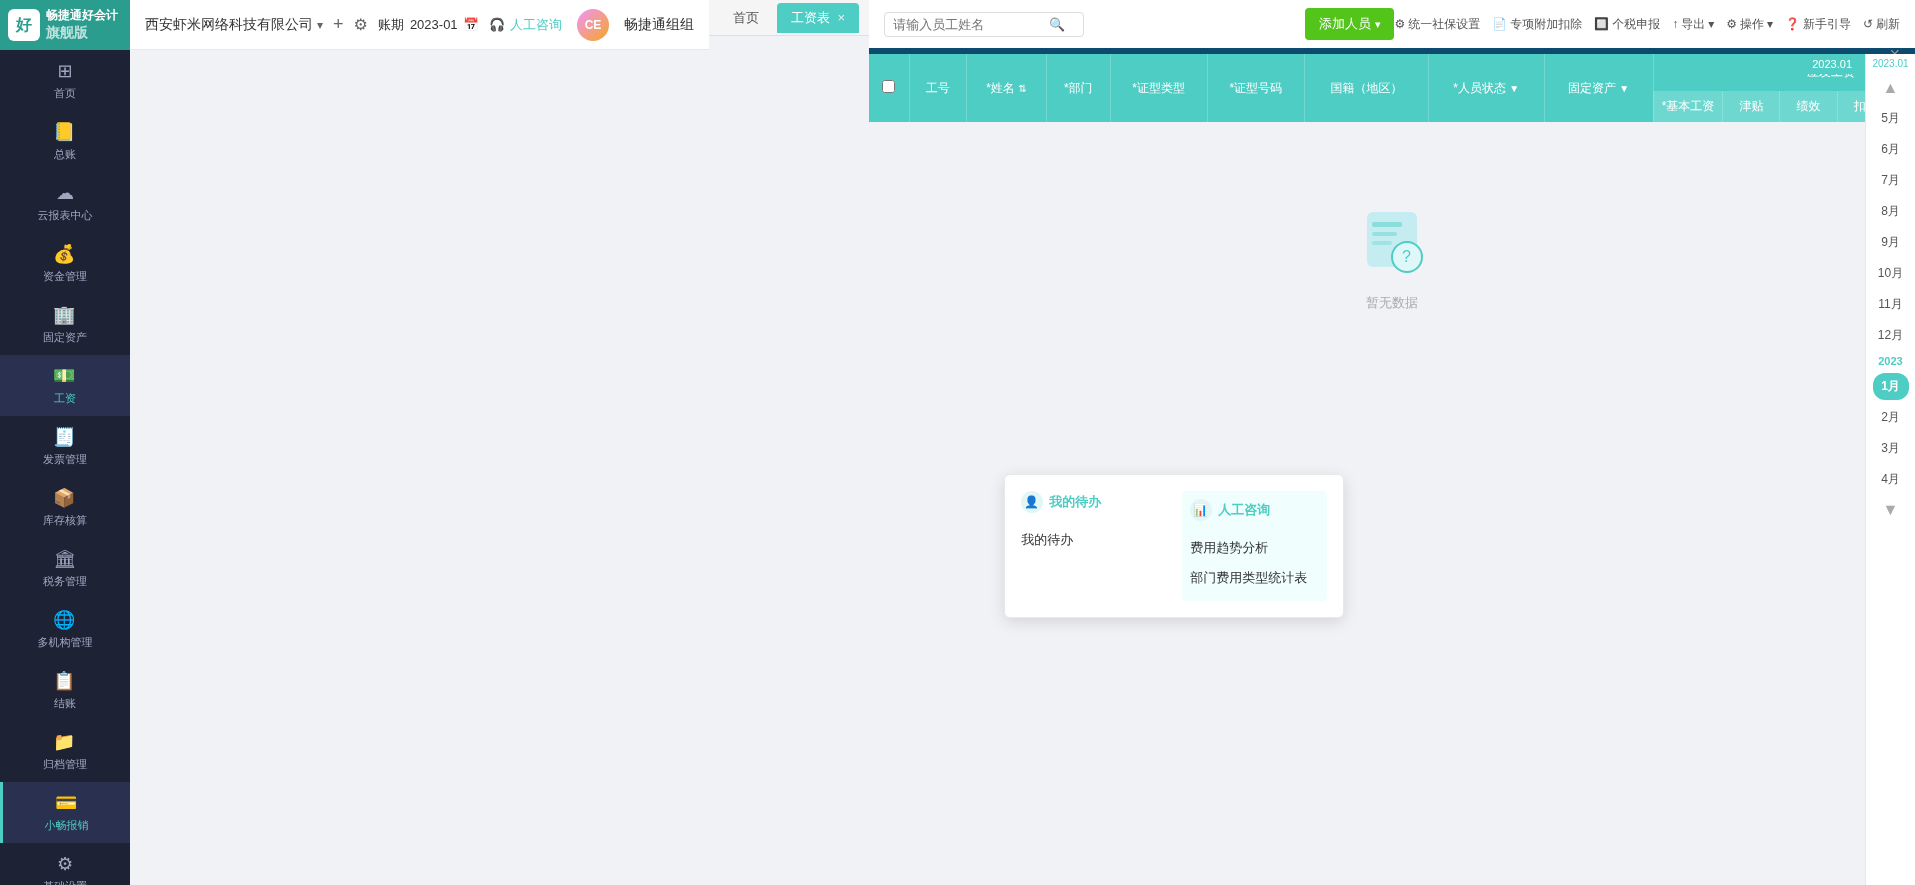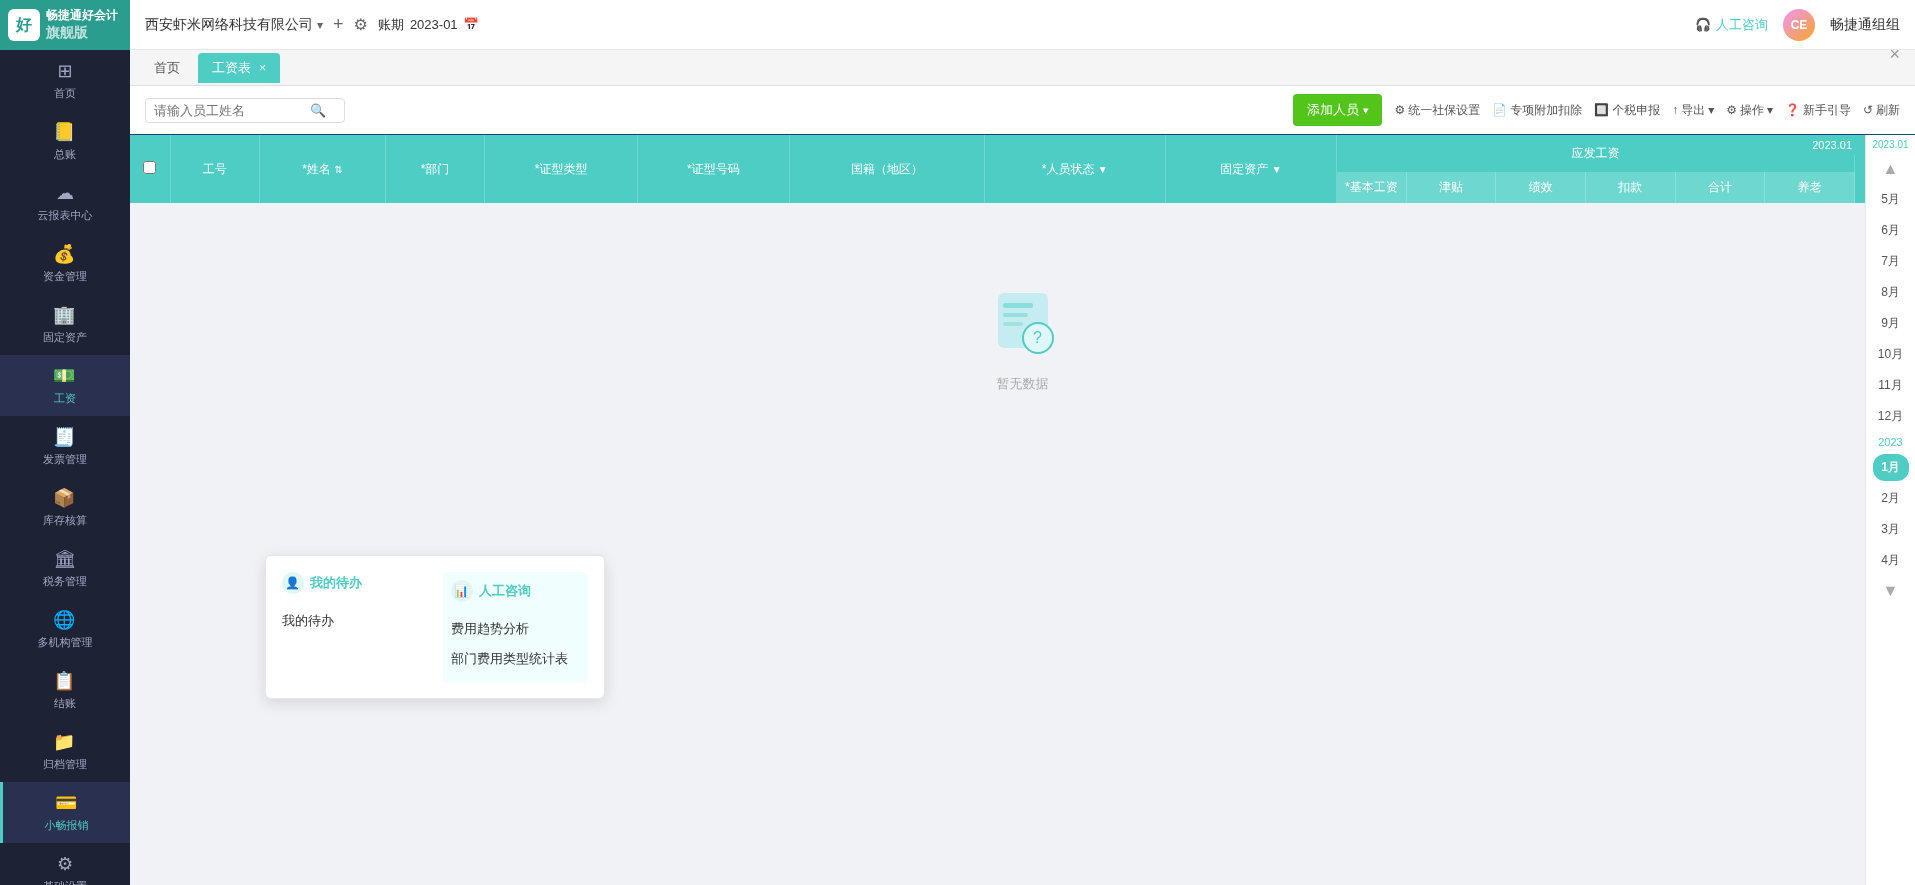--- a/index.html
+++ b/index.html
@@ -54,21 +54,21 @@
     }
     .sidebar-item.active { background: #2a3050; color: #4ecdc4; }
     .sidebar-item.active-highlight { background: #1a1e30; color: #4ecdc4; border-left: 3px solid #4ecdc4; }
     .sidebar-icon { font-size: 18px; }
     .sidebar-item-label { font-size: 11px; }
 
     
     .main-area {
       flex: 1;
       display: flex;
-      flex-direction: column;
+      flex-direction: row;
       height: 885px;
       overflow: hidden;
     }
 
     
     .topbar {
       background: white;
       height: 50px;
       display: flex;
       align-items: center;
@@ -174,22 +174,22 @@
       overflow: hidden;
       position: relative;
     }
 
     
     .toolbar {
       background: white;
       padding: 8px 15px;
       display: flex;
       align-items: center;
-      gap: 12px;
-      border-bottom: 1px solid #0c4a6e;
+      gap: 0;
+      border-bottom: 6px solid #0c4a6e;
     }
     .search-box {
       display: flex;
       align-items: center;
       border: 1px solid #ddd;
       border-radius: 4px;
       padding: 4px 8px;
       gap: 6px;
       width: 200px;
     }
@@ -372,21 +372,21 @@
       color: white;
       border-radius: 50%;
       width: 32px;
       margin: 2px auto;
       border-radius: 12px;
       font-weight: bold;
     }
     .date-year-label {
       font-size: 11px;
       color: #4ecdc4;
-      font-weight: normal;
+      font-weight: bold;
       padding: 4px 0;
     }
   </style>
 </head>
 <body>
 
 <nav class="sidebar">
   <div class="sidebar-logo">
     <div class="sidebar-logo-icon">好</div>
     <div>

